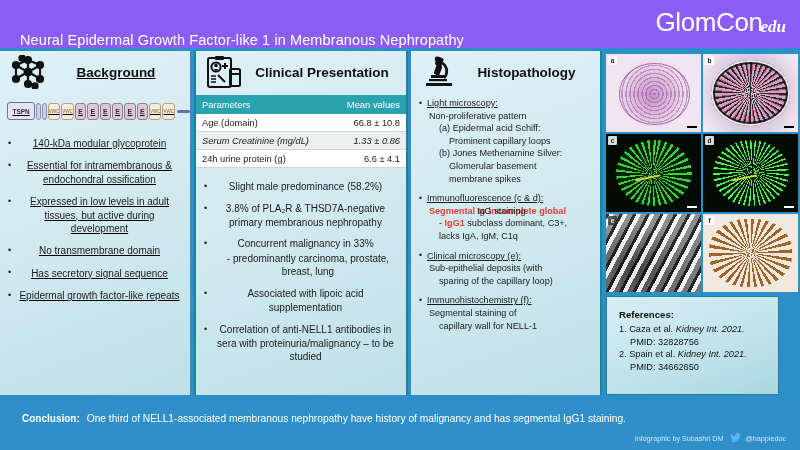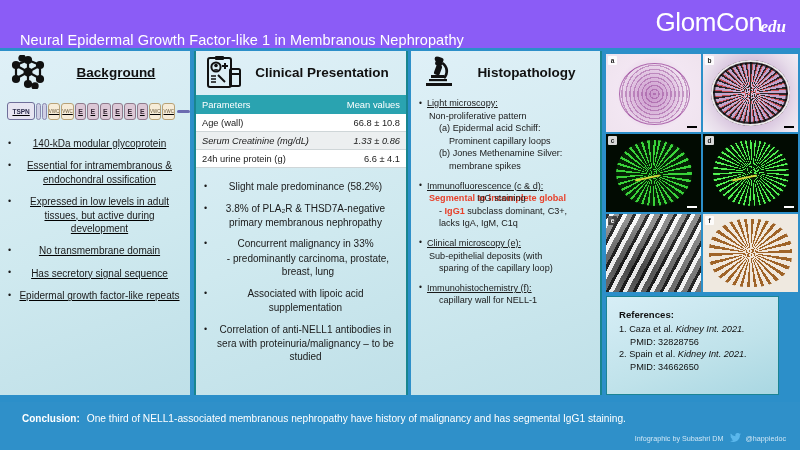--- a/index.html
+++ b/index.html
@@ -326,21 +326,21 @@
 
       <table class="tbl">
         <thead>
           <tr>
             <th>Parameters</th>
             <th class="num">Mean values</th>
           </tr>
         </thead>
         <tbody>
           <tr class="odd">
-            <td>Age (wall)</td>
+            <td>Age (domain)</td>
             <td class="num">66.8 ± 10.8</td>
           </tr>
           <tr class="even">
             <td>Serum Creatinine (mg/dL)</td>
             <td class="num">1.33 ± 0.86</td>
           </tr>
           <tr class="odd">
             <td>24h urine protein (g)</td>
             <td class="num">6.6 ± 4.1</td>
           </tr>
@@ -376,20 +376,21 @@
       </div>
 
       <div style="padding: 4px 6px 0 8px;">
 
         <div class="h-bullet">
           <span class="u">Light microscopy:</span>
           <span class="ind1">Non-proliferative pattern</span>
           <span class="ind2">(a) Epidermal acid Schiff:</span>
           <span class="ind3">Prominent capillary loops</span>
           <span class="ind2">(b) Jones Methenamine Silver:</span>
+          <span class="ind3">Glomerular basement</span>
           <span class="ind3">membrane spikes</span>
         </div>
 
         <div class="h-bullet">
           <span class="u">Immunofluorescence (c &amp; d):</span>
           <span class="ind1"><span class="red">Segmental to incomplete global</span></span>
           <span class="ind2" style="margin-top:-12.6px; display:block; text-indent:38px;"><span> IgG staining</span></span>
           <span class="ind2" style="display:block;">
             <span>-</span>
             <span class="red">IgG1</span><span> subclass dominant, C3+,</span>
@@ -398,20 +399,21 @@
         </div>
 
         <div class="h-bullet">
           <span class="u">Clinical microscopy (e):</span>
           <span class="ind1">Sub-epithelial deposits (with</span>
           <span class="ind2">sparing of the capillary loop)</span>
         </div>
 
         <div class="h-bullet">
           <span class="u">Immunohistochemistry (f):</span>
+          <span class="ind1">Segmental staining of</span>
           <span class="ind2">capillary wall for NELL-1</span>
         </div>
 
       </div>
     </div>
 
     <div class="panel" id="panel-images">
 
       <div class="img-grid">
         <div class="micro pas">

